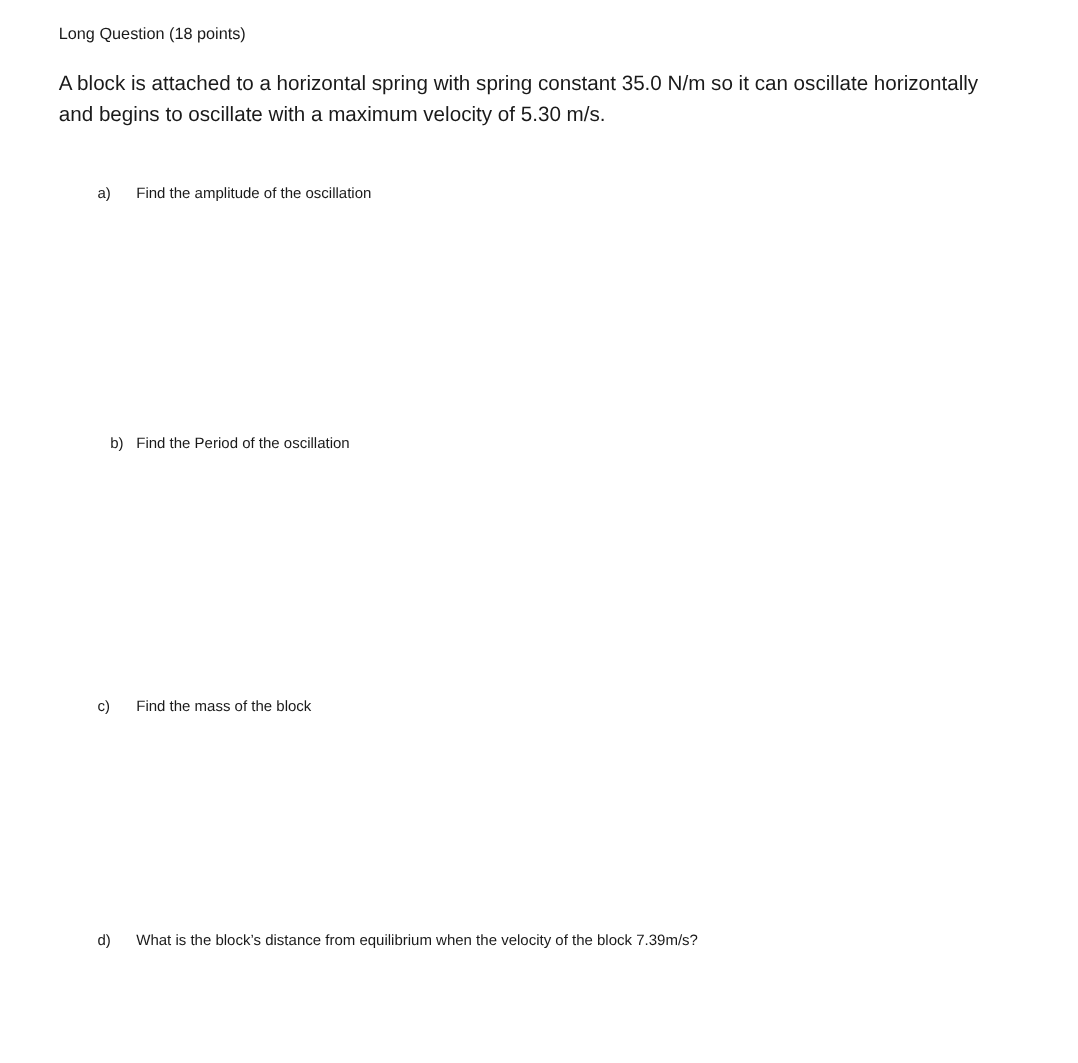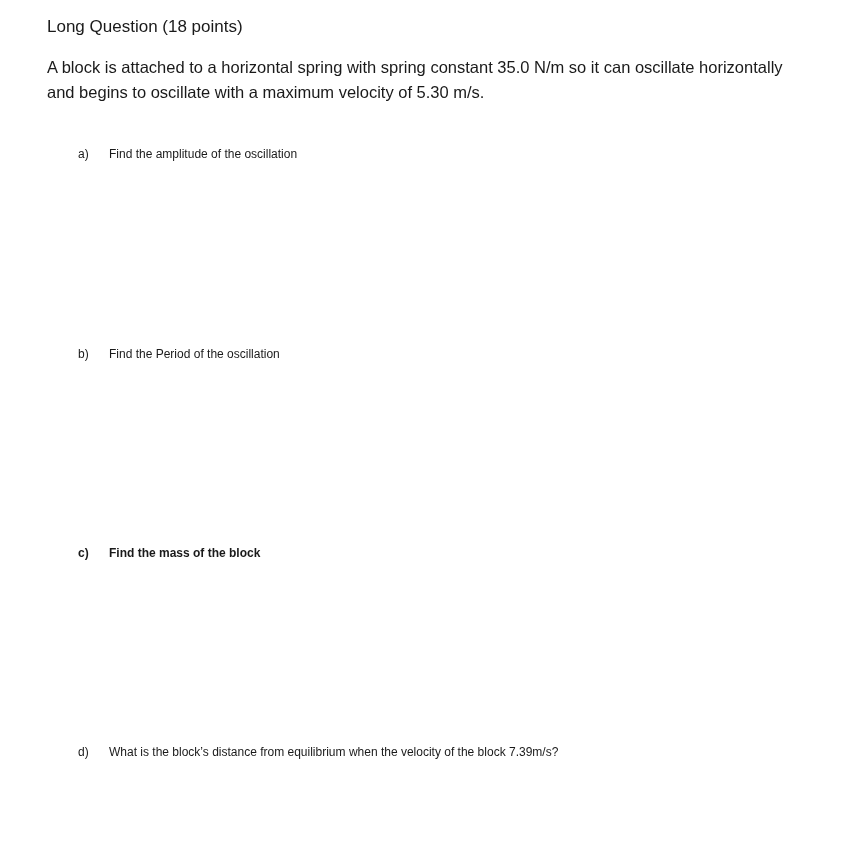--- a/index.html
+++ b/index.html
@@ -12,21 +12,21 @@
       height: 850px;
       position: relative;
       overflow: hidden;
       font-family: "Liberation Sans", "DejaVu Sans", sans-serif;
       color: #1a1a1a;
     }
     .heading {
       position: absolute;
       left: 47px;
       top: 16px;
-      font-size: 17px;
+      font-size: 13px;
       line-height: 22px;
       white-space: nowrap;
     }
     .intro {
       position: absolute;
       left: 47px;
       top: 55px;
       width: 810px;
       font-size: 16.5px;
       line-height: 25px;
@@ -40,22 +40,22 @@
       left: 78px;
       font-size: 12px;
       line-height: 22px;
       white-space: nowrap;
     }
     .part .label {
       display: inline-block;
       width: 31px;
     }
     .part-a { top: 143px; }
-    .part-b { top: 343px; }
-    .part-c { top: 542px; font-weight: bold; }
+    .part-b { top: 343px; text-align: center; }
+    .part-c { top: 554px; }
     .part-d { top: 741px; }
   </style>
 </head>
 <body>
 
 <div class="heading">Long Question (18 points)</div>
 
 <div class="intro">
   <span class="line">A block is attached to a horizontal spring with spring constant 35.0 N/m so it can oscillate horizontally</span>
   <span class="line">and begins to oscillate with a maximum velocity of 5.30 m/s.</span>

